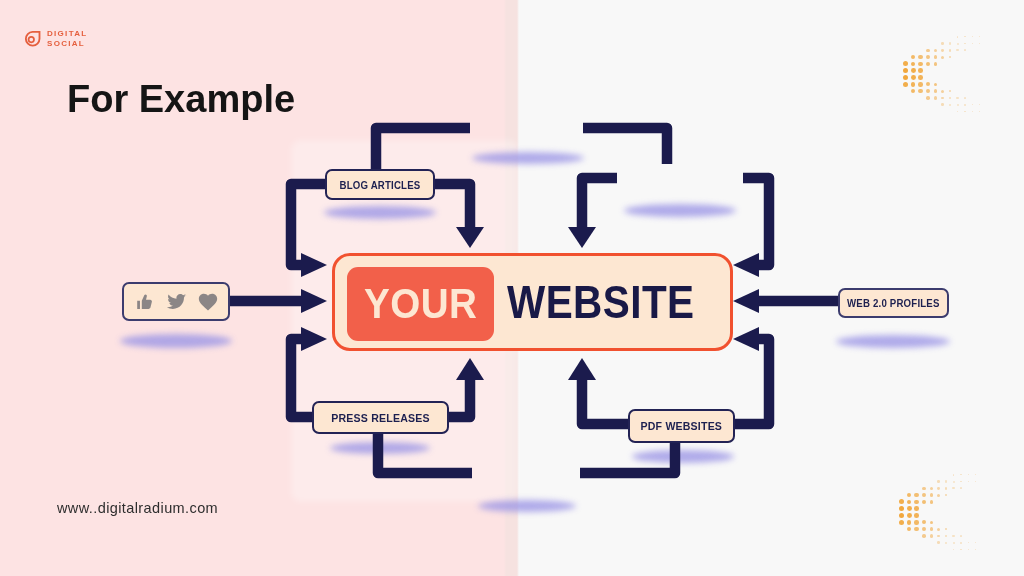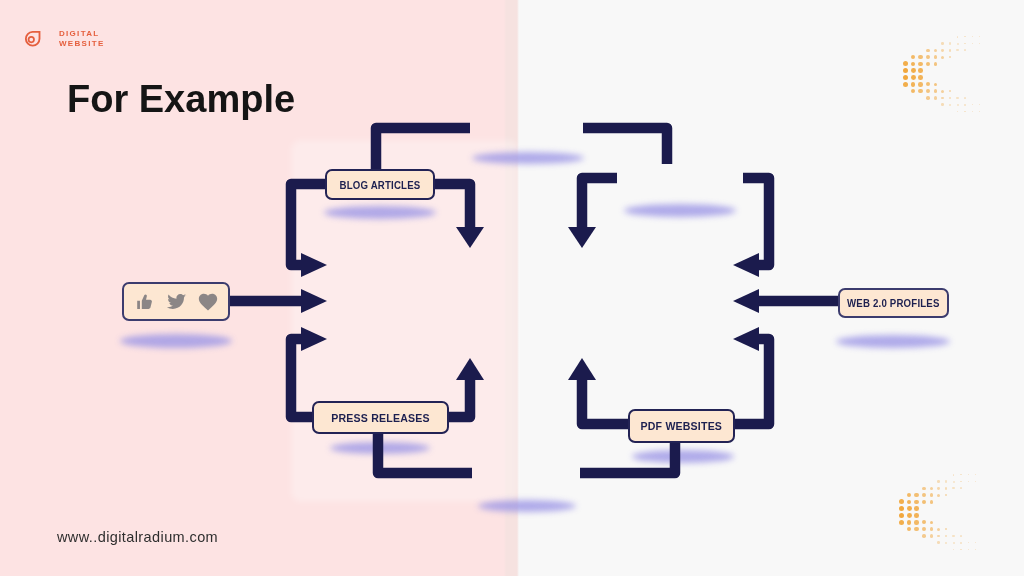--- a/index.html
+++ b/index.html
@@ -22,26 +22,26 @@
     background:linear-gradient(90deg,
       var(--background-left) 0px, var(--background-left) 504px,
       #f6e2e0 506px, #f6e2e0 517px,
       var(--background-right) 519px, var(--background-right) 1024px);
   }
   .light-card{
     position:absolute;left:291px;top:140px;width:228px;height:362px;
     background:rgba(255,255,255,.30);border-radius:10px;filter:blur(3px);z-index:1;
   }
   
-  .brand{position:absolute;left:22px;top:28px;display:flex;align-items:center;gap:16px;z-index:5;}
+  .brand{position:absolute;left:22px;top:28px;display:flex;align-items:center;gap:4px;z-index:5;}
   .brand-text{color:var(--brand);font-size:8px;font-weight:700;letter-spacing:1.3px;line-height:9.5px;}
   
   .heading{position:absolute;left:67px;top:78px;font-size:38px;font-weight:800;color:#151515;z-index:5;letter-spacing:0;}
   
-  .footer-url{position:absolute;left:57px;top:529px;font-size:14.5px;color:#2e2e2e;letter-spacing:.4px;z-index:5;}
+  .footer-url{position:absolute;left:57px;top:500px;font-size:14.5px;color:#2e2e2e;letter-spacing:.4px;z-index:5;}
   
   .shadow{position:absolute;background:var(--shadow-purple);border-radius:50%;filter:blur(3px);opacity:.8;z-index:1;}
   
   .connectors{position:absolute;left:0;top:0;z-index:2;}
   .connector{stroke:var(--navy);stroke-width:10.5;fill:none;stroke-linejoin:round;}
   .arrowhead{fill:var(--navy);stroke:none;}
   
   .node{
     position:absolute;background:var(--cream);border:2px solid #232355;border-radius:7px;
     display:flex;align-items:center;justify-content:center;z-index:3;
@@ -78,21 +78,21 @@
 
   <div class="light-card"></div>
 
   <div class="brand">
     <svg width="21" height="21" viewBox="0 0 24 24">
       <path d="M20 4.5h-8a7.8 7.8 0 1 0 8 7.8z" fill="none" stroke="#e55f3e" stroke-width="2.1"></path>
       <circle cx="10.6" cy="13.2" r="3.1" fill="none" stroke="#e55f3e" stroke-width="2"></circle>
     </svg>
     <div class="brand-text">
       <div>DIGITAL</div>
-      <div>WEBSITE</div>
+      <div>SOCIAL</div>
     </div>
   </div>
 
   <div class="heading">For Example</div>
 
   <div class="footer-url">www..digitalradium.com</div>
 
   <div class="shadow" style="left:472px;top:152px;width:112px;height:12px;"></div>
   <div class="shadow" style="left:324px;top:206px;width:112px;height:13px;"></div>
   <div class="shadow" style="left:624px;top:204px;width:112px;height:13px;"></div>
@@ -148,20 +148,26 @@
   <div class="node" style="left:838px;top:288px;width:111px;height:30px;border-color:#3c3c6e;">
     <span class="node-label">WEB 2.0 PROFILES</span>
   </div>
   <div class="node" style="left:628px;top:409px;width:107px;height:34px;">
     <span class="node-label" style="font-size:11.5px;">PDF WEBSITES</span>
   </div>
   <div class="node" style="left:312px;top:401px;width:137px;height:33px;">
     <span class="node-label" style="font-size:11.5px;">PRESS RELEASES</span>
   </div>
 
+  <div class="center-box">
+    <div class="your-badge">
+      <span class="your-text">YOUR</span>
+    </div>
+    <span class="website-text">WEBSITE</span>
+  </div>
 
   <div class="chevron" style="left:903px;top:34px;">
       <div class="dot" style="height: 1.692px; width: 1.692px; left: 53.704px; top: 1.904px; opacity: 0.25;"></div>
       <div class="dot" style="height: 1.4px; width: 1.4px; left: 61.25px; top: 2.05px; opacity: 0.25;"></div>
       <div class="dot" style="height: 1.4px; width: 1.4px; left: 68.65px; top: 2.05px; opacity: 0.25;"></div>
       <div class="dot" style="height: 1.4px; width: 1.4px; left: 76.05px; top: 2.05px; opacity: 0.25;"></div>
       <div class="dot" style="height: 2.628px; width: 2.628px; left: 38.436px; top: 8.236px; opacity: 0.335;"></div>
       <div class="dot" style="height: 2.268px; width: 2.268px; left: 46.016px; top: 8.416px; opacity: 0.265;"></div>
       <div class="dot" style="height: 1.908px; width: 1.908px; left: 53.596px; top: 8.596px; opacity: 0.25;"></div>
       <div class="dot" style="height: 1.548px; width: 1.548px; left: 61.176px; top: 8.776px; opacity: 0.25;"></div>

